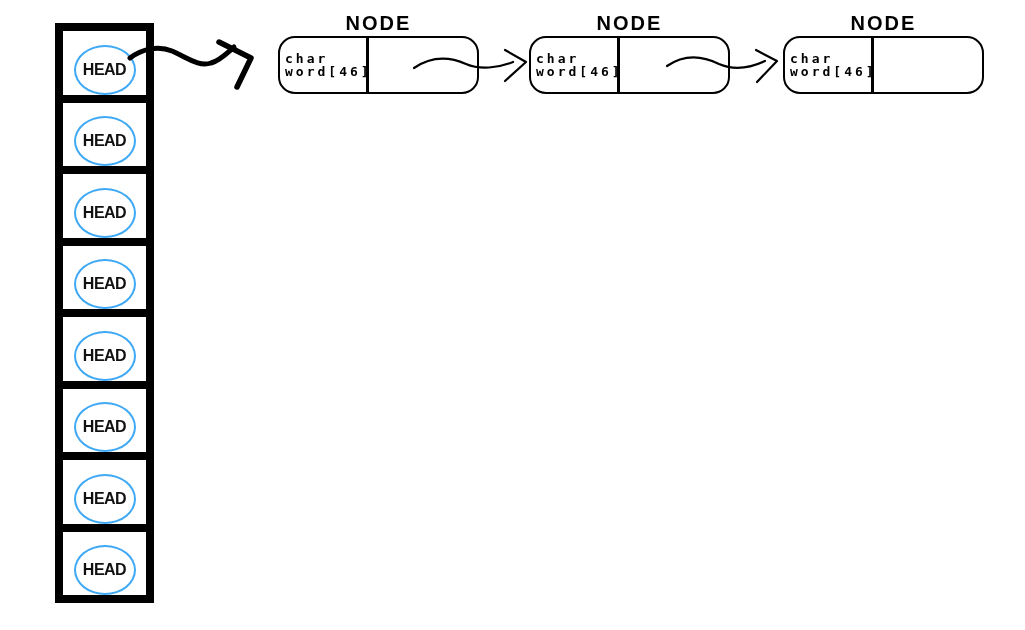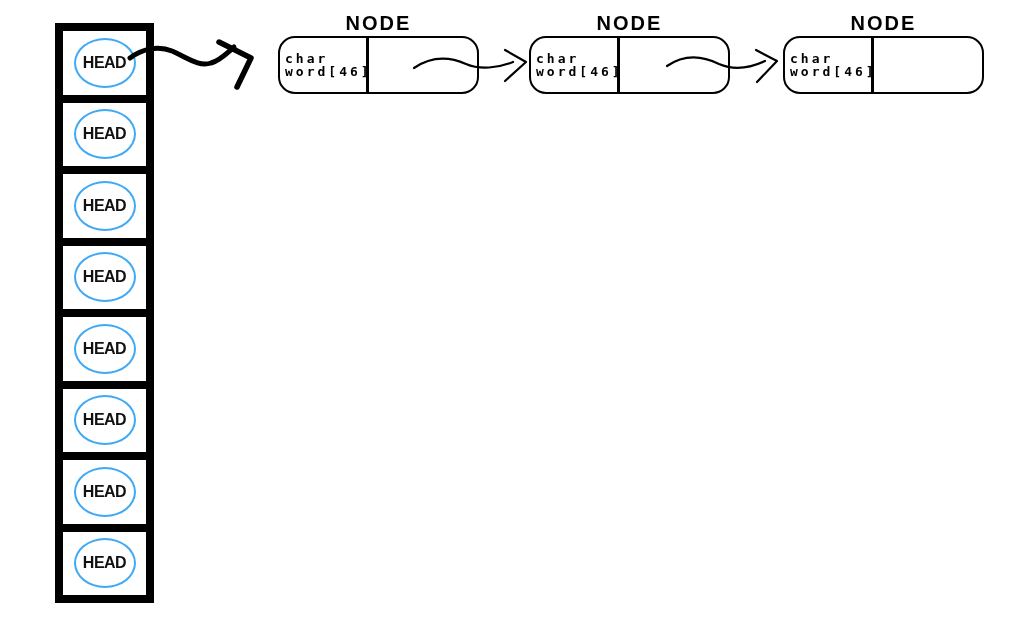--- a/index.html
+++ b/index.html
@@ -20,21 +20,21 @@
     box-sizing: border-box;
     padding: 8px;
     display: flex;
     flex-direction: column;
     gap: 8px;
   }
   .head-cell {
     background: #ffffff;
     flex: 1 1 0;
     display: flex;
-    align-items: center;
+    align-items: flex-end;
     justify-content: center;
   }
   .head-ellipse {
     width: 62px; height: 50px;
     border: 2.5px solid #3fa9f5;
     border-radius: 50%;
     display: flex;
     align-items: center;
     justify-content: center;
     box-sizing: border-box;

